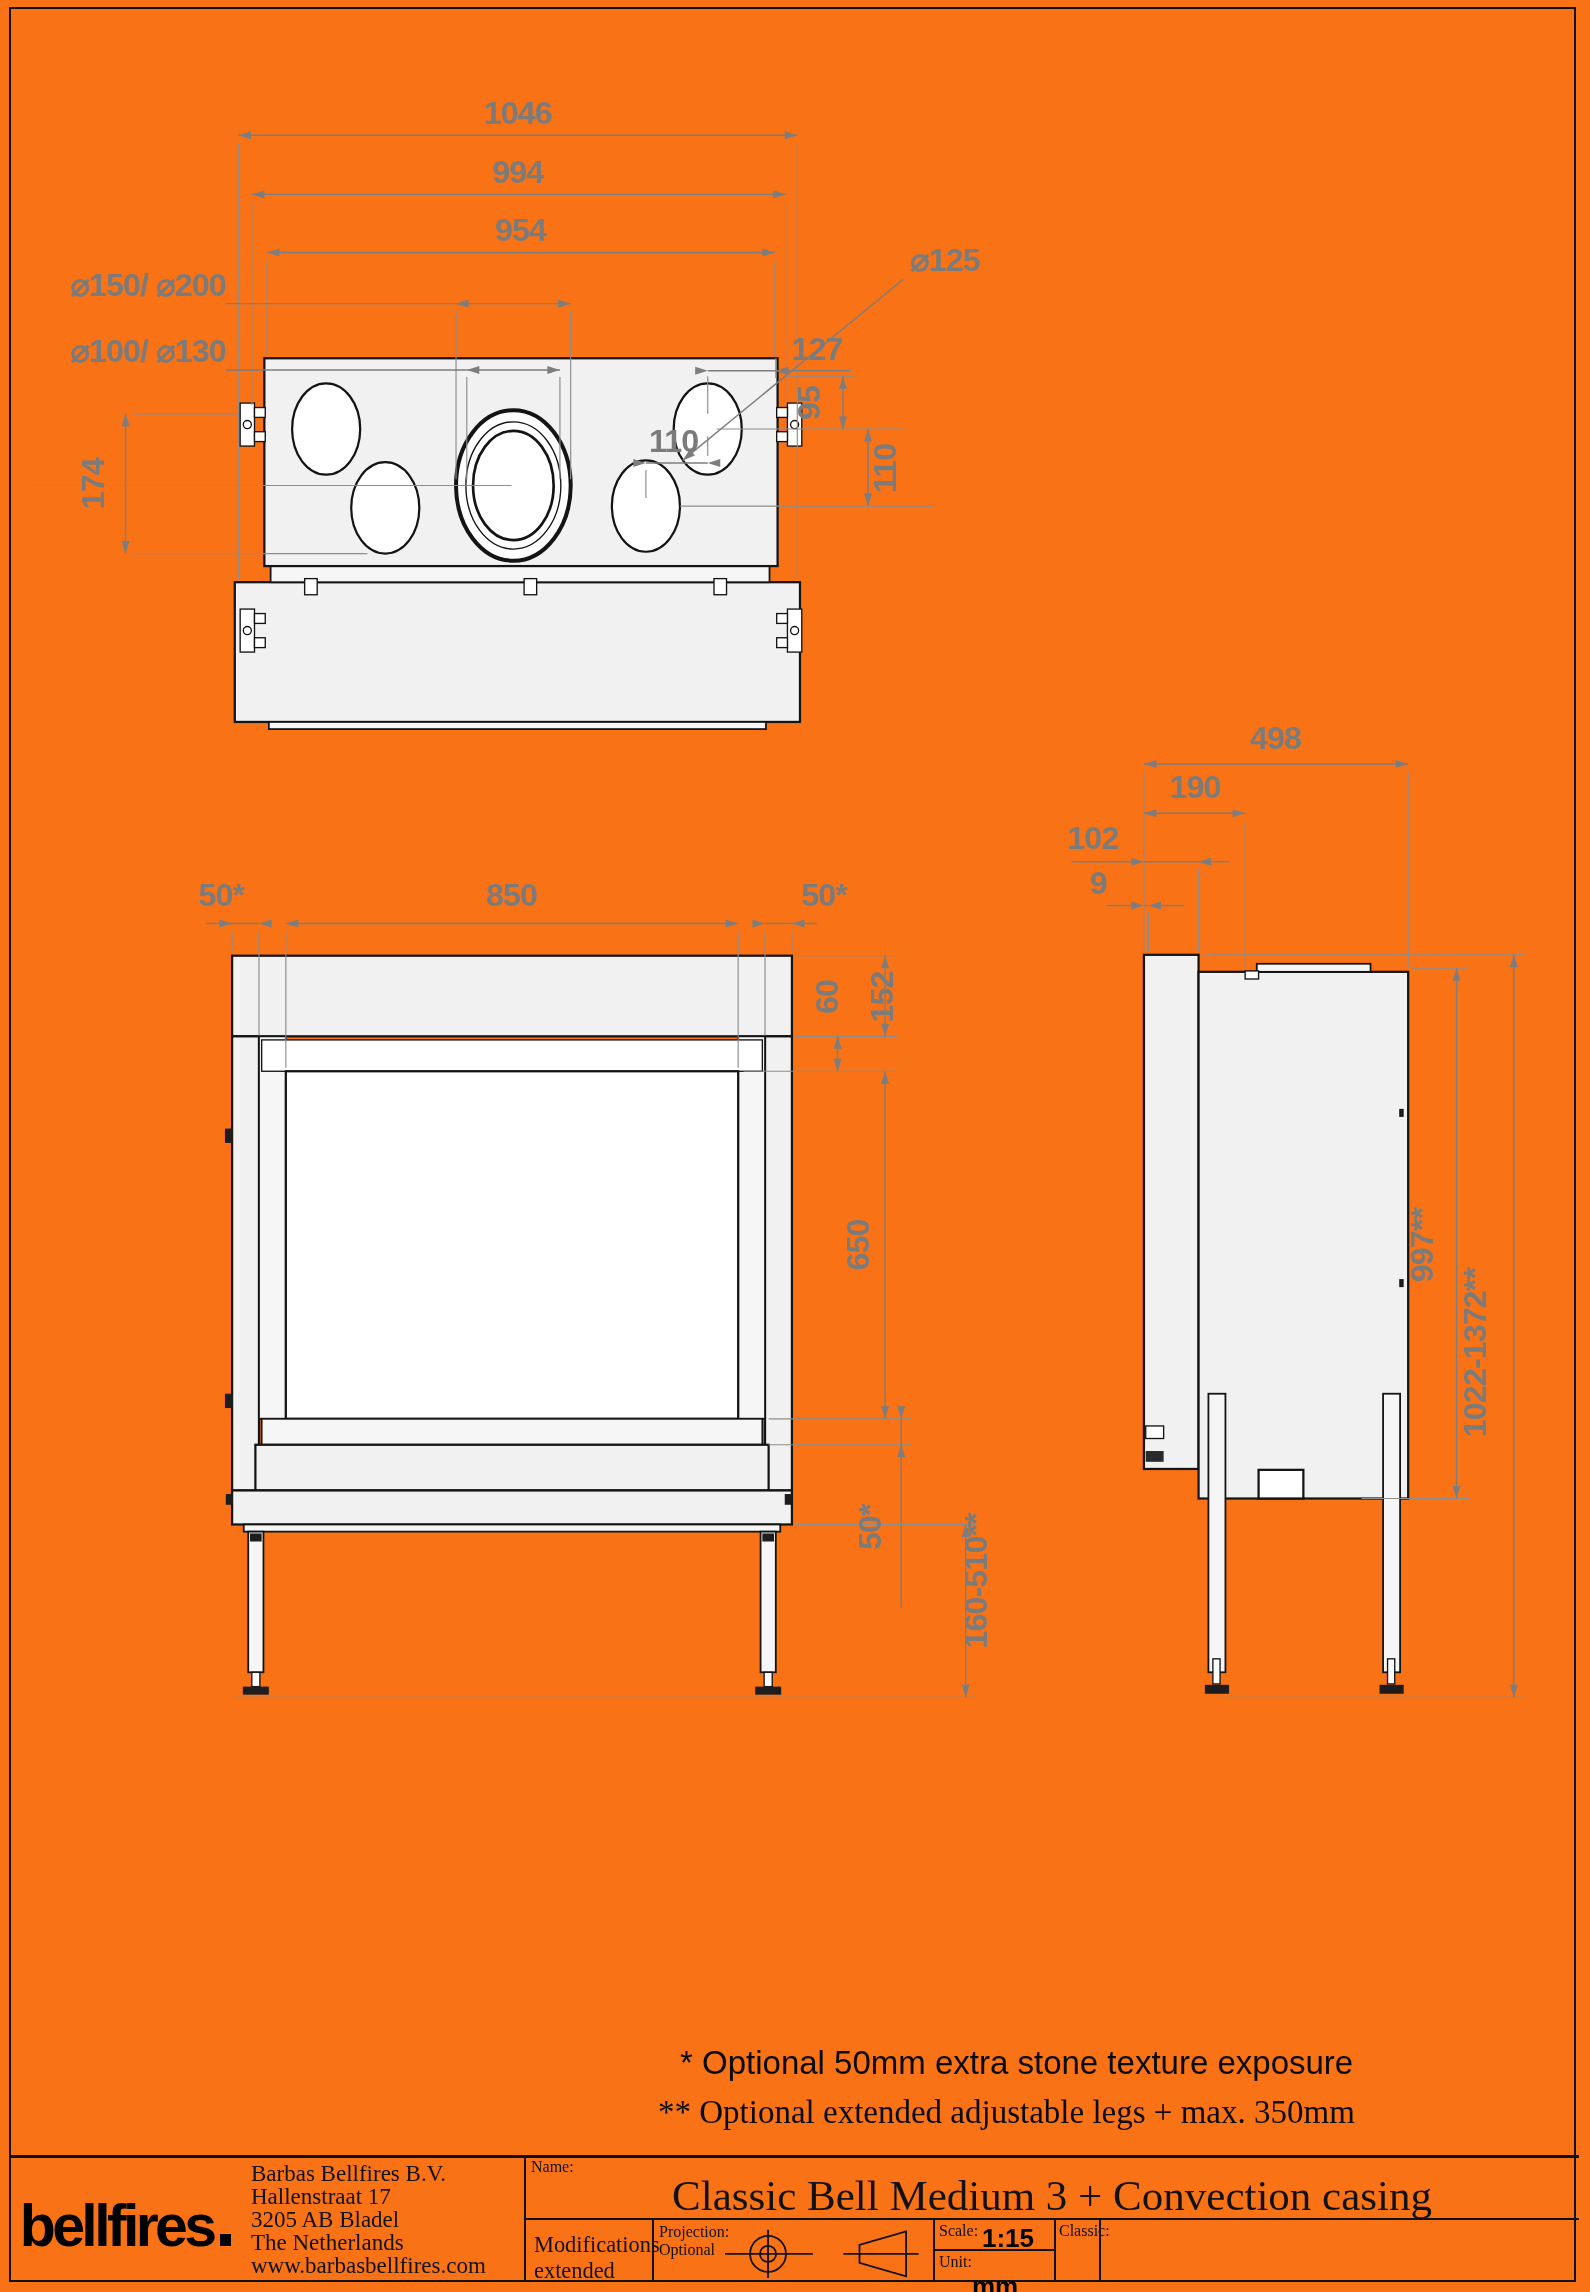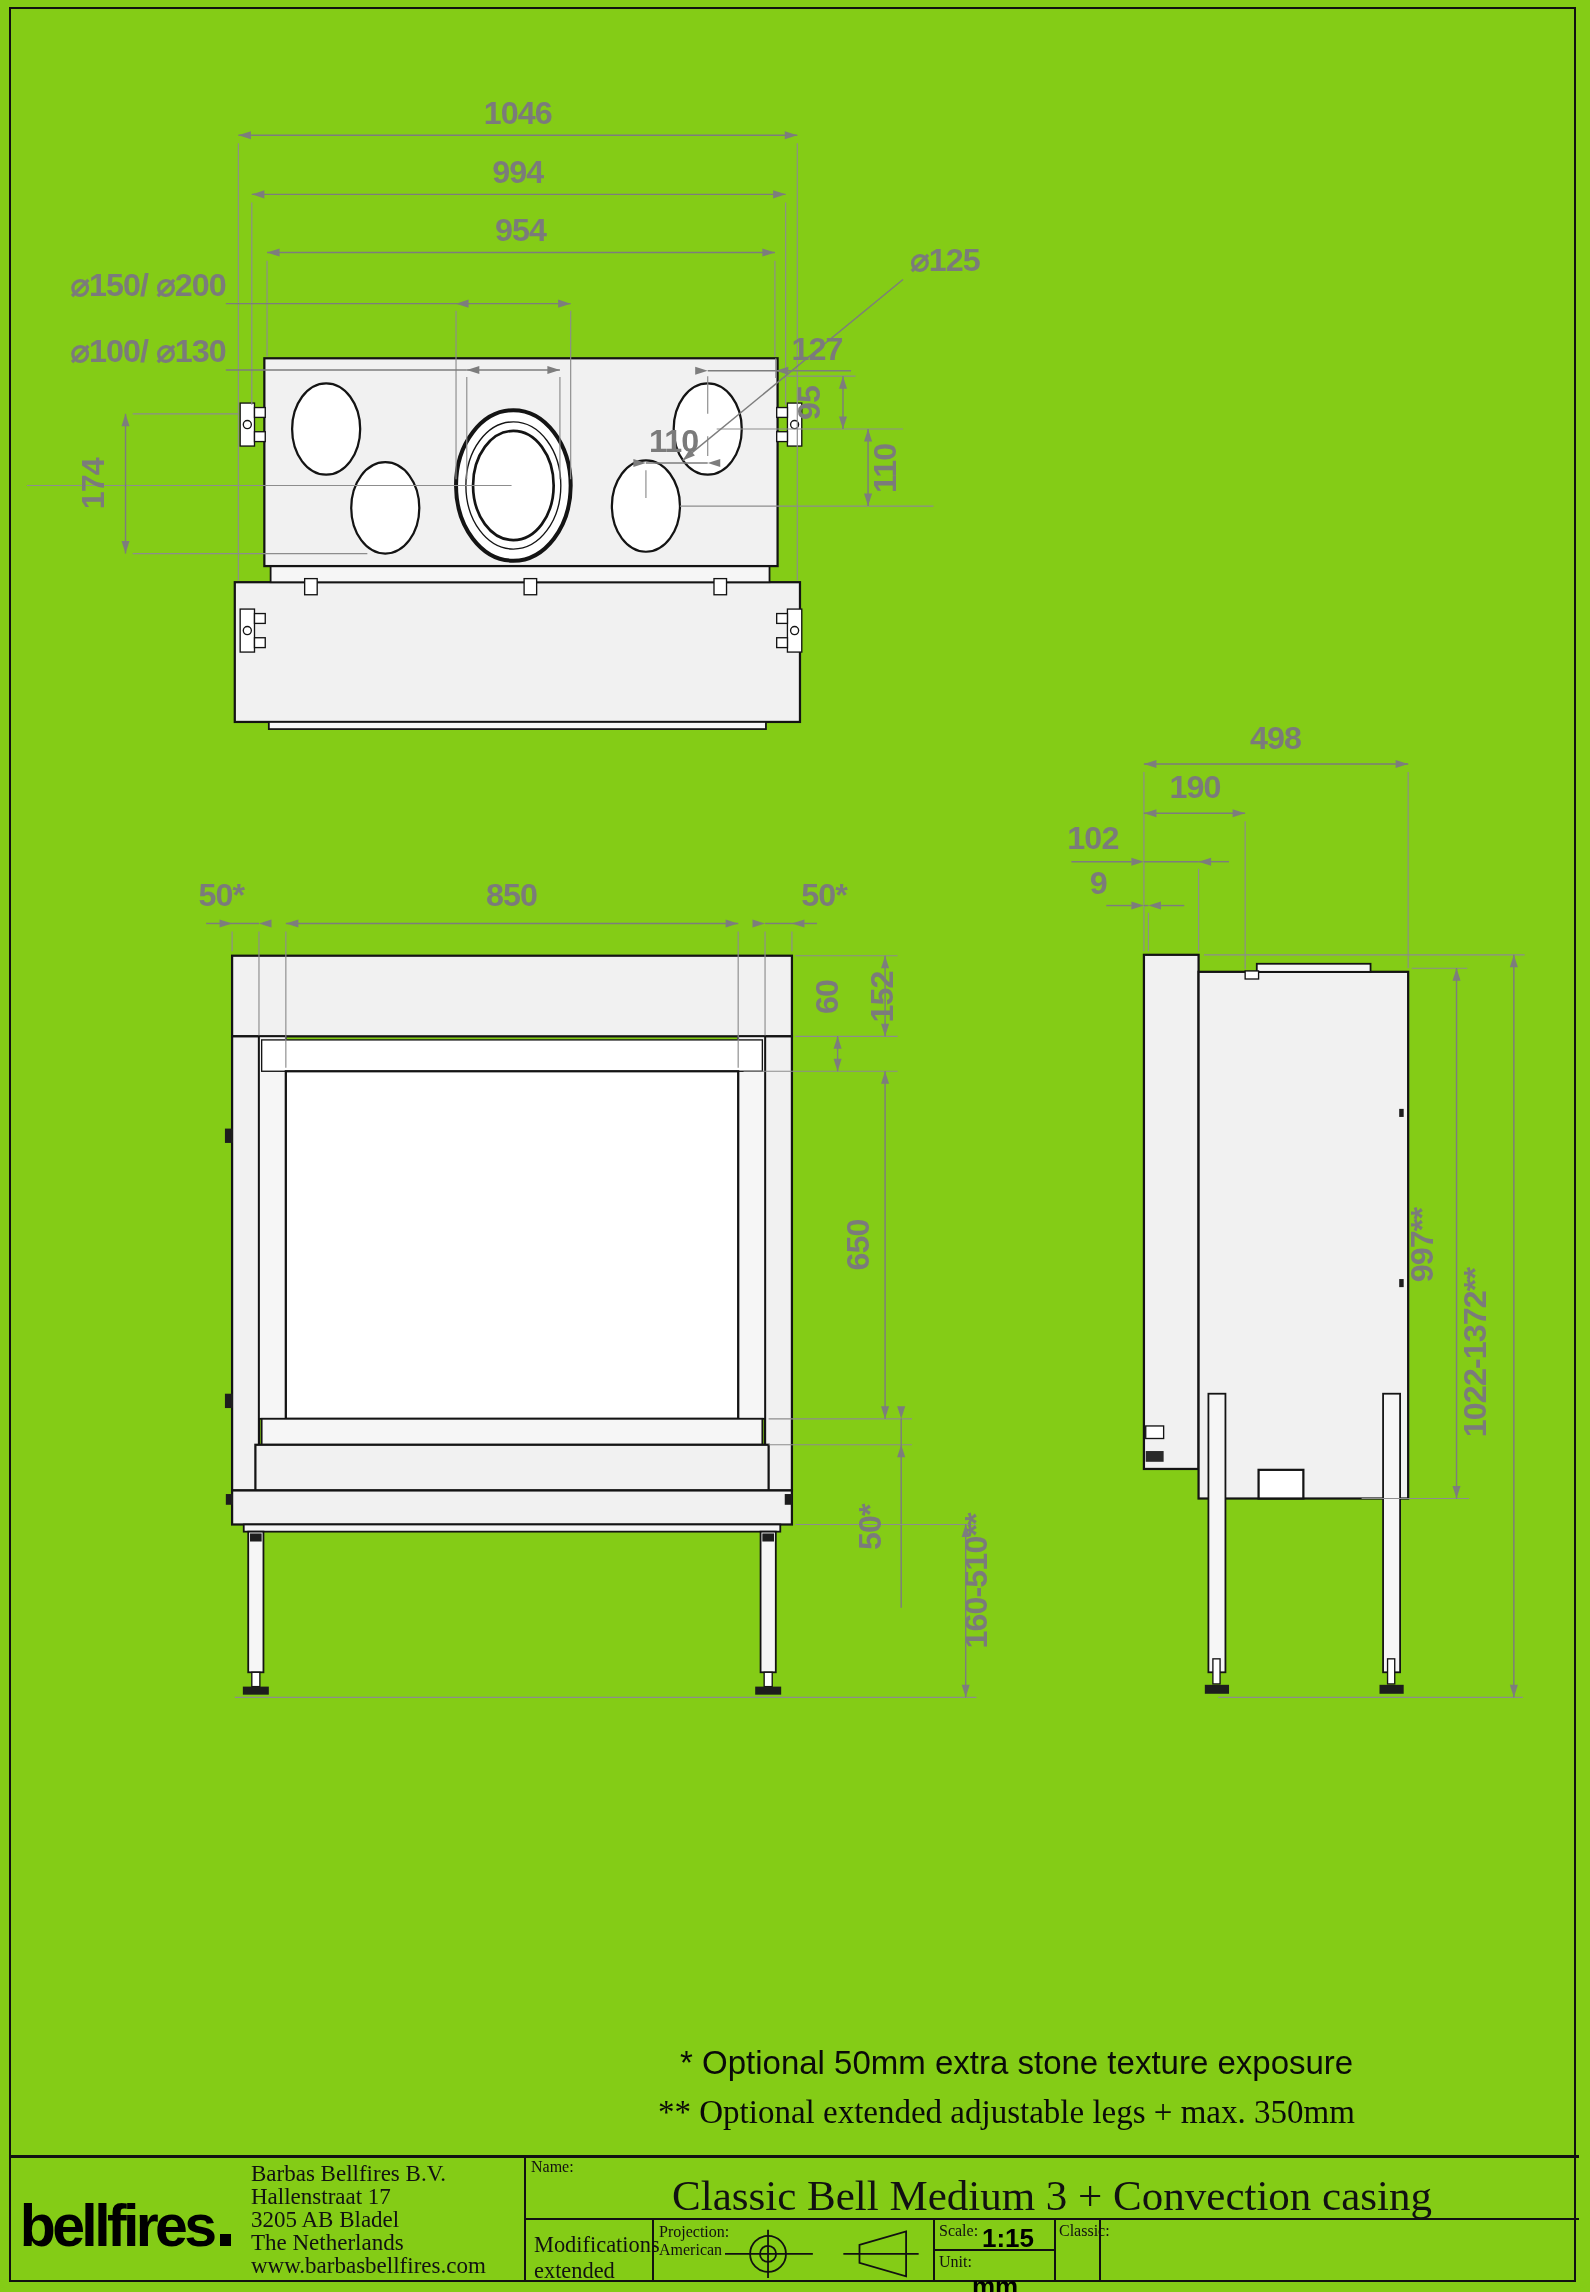--- a/index.html
+++ b/index.html
@@ -1,16 +1,16 @@
 <!DOCTYPE html>
 <html style="font-size:14.3px"><head>
 <meta charset="utf-8">
 <style>
   html,body{margin:0;padding:0;background:#fff;}
-  #sheet{position:relative;width:1591px;height:2293px;background:#84cc16;overflow:hidden;
+  #sheet{position:relative;width:1591px;height:2293px;background:#f97316;overflow:hidden;
          font-family:"Liberation Sans",sans-serif;}
   .page-border{position:absolute;left:9px;top:7.2px;width:1567px;height:2275px;
                border:2.7px solid #111;box-sizing:border-box;}
   svg{position:absolute;left:0;top:0;}
   .ext{stroke:#8d8d8d;stroke-width:1.3;fill:none;}
   .dimline{stroke:#7d7d7d;stroke-width:1.6;}
   .arrow{fill:#7d7d7d;stroke:none;}
   .dimtext{font-family:"Liberation Sans",sans-serif;font-weight:bold;font-size:36px;
            fill:#7b7b7b;letter-spacing:-1px;}
   .body{fill:#f1f1f1;stroke:#141414;stroke-width:2.5;}
@@ -360,21 +360,21 @@
 
     <div class="tb-cell tb-label" style="left:531px;top:2158px;">Name:</div>
     <div class="tb-name-value">Classic Bell Medium 3 + Convection casing</div>
 
     <div class="tb-mod">
       <div>Modifications</div>
       <div>extended</div>
     </div>
 
     <div class="tb-cell tb-label" style="left:659px;top:2223px;">Projection:</div>
-    <div class="tb-cell tb-label" style="left:659px;top:2241px;">American</div>
+    <div class="tb-cell tb-label" style="left:659px;top:2241px;">Optional</div>
     <svg style="left:725px;top:2226px;" width="208" height="54" viewBox="0 0 232 60">
       <g fill="none" stroke="#111" stroke-width="2">
         <line x1="0" y1="31" x2="98" y2="31"></line>
         <circle cx="48" cy="31" r="20"></circle>
         <circle cx="48" cy="31" r="9"></circle>
         <line x1="48" y1="4" x2="48" y2="58"></line>
         <polygon points="150,21 202,6 202,56 150,41"></polygon>
         <line x1="132" y1="31" x2="216" y2="31"></line>
       </g>
     </svg>

